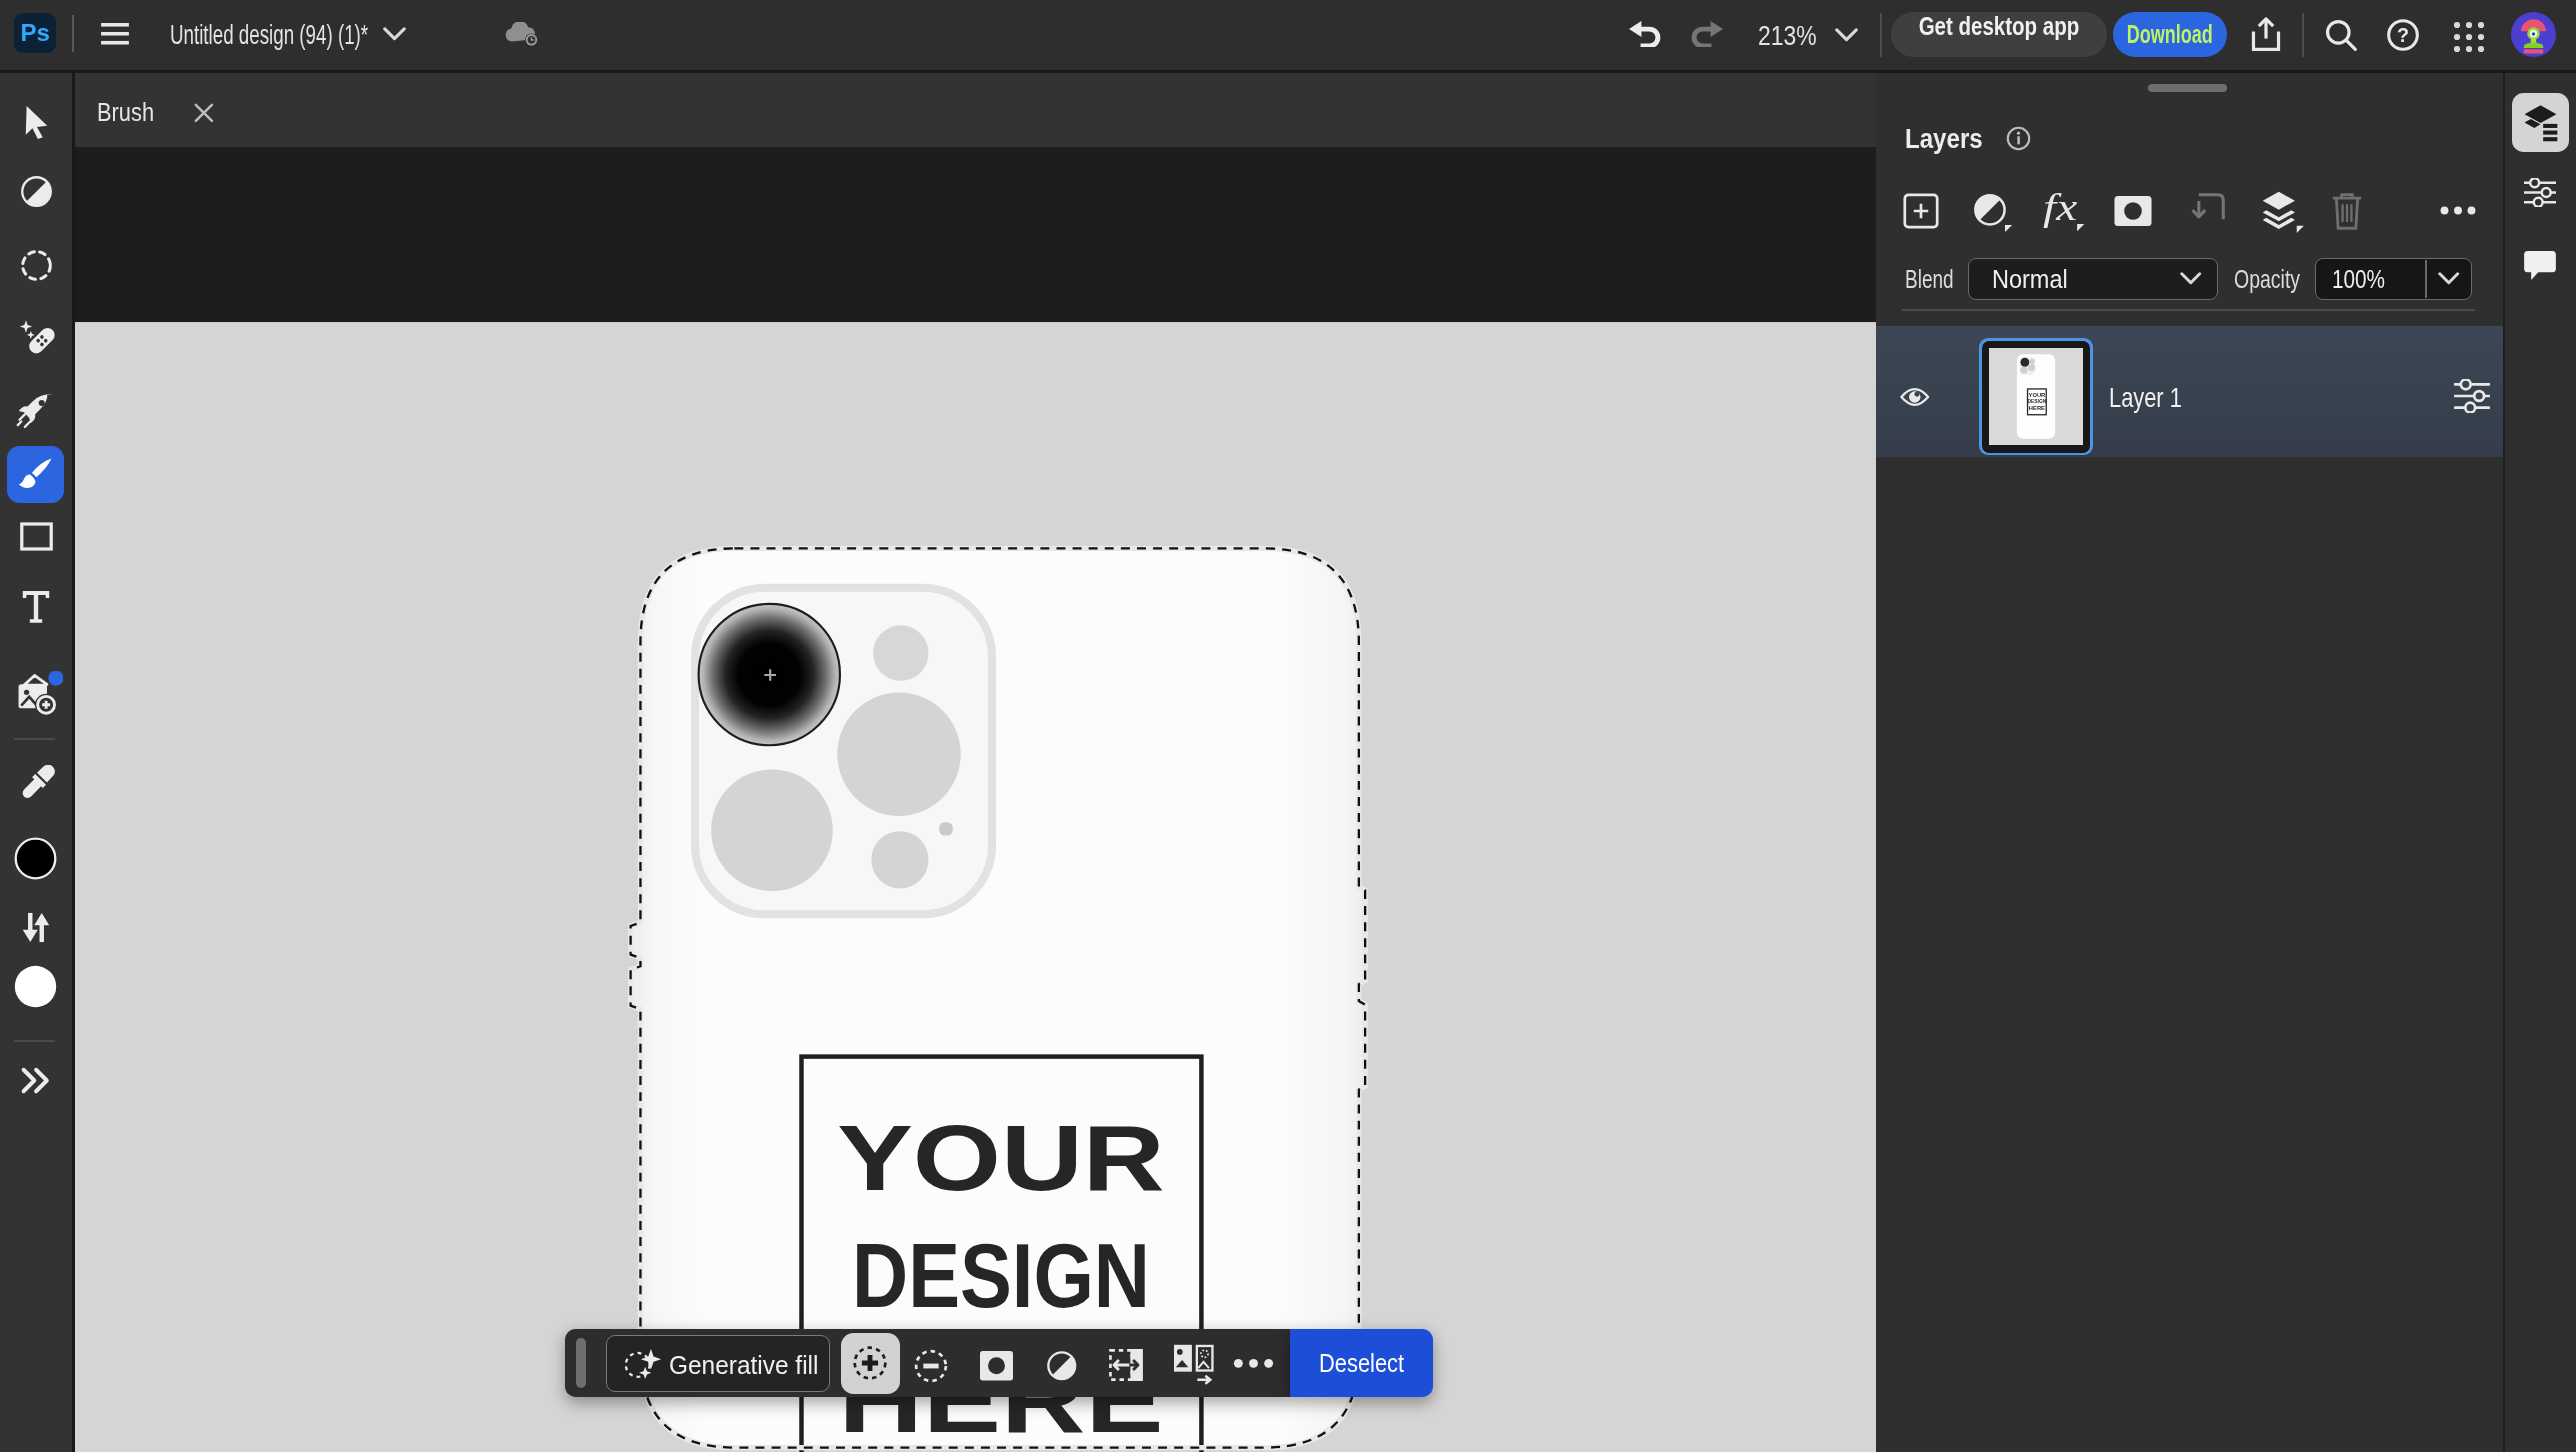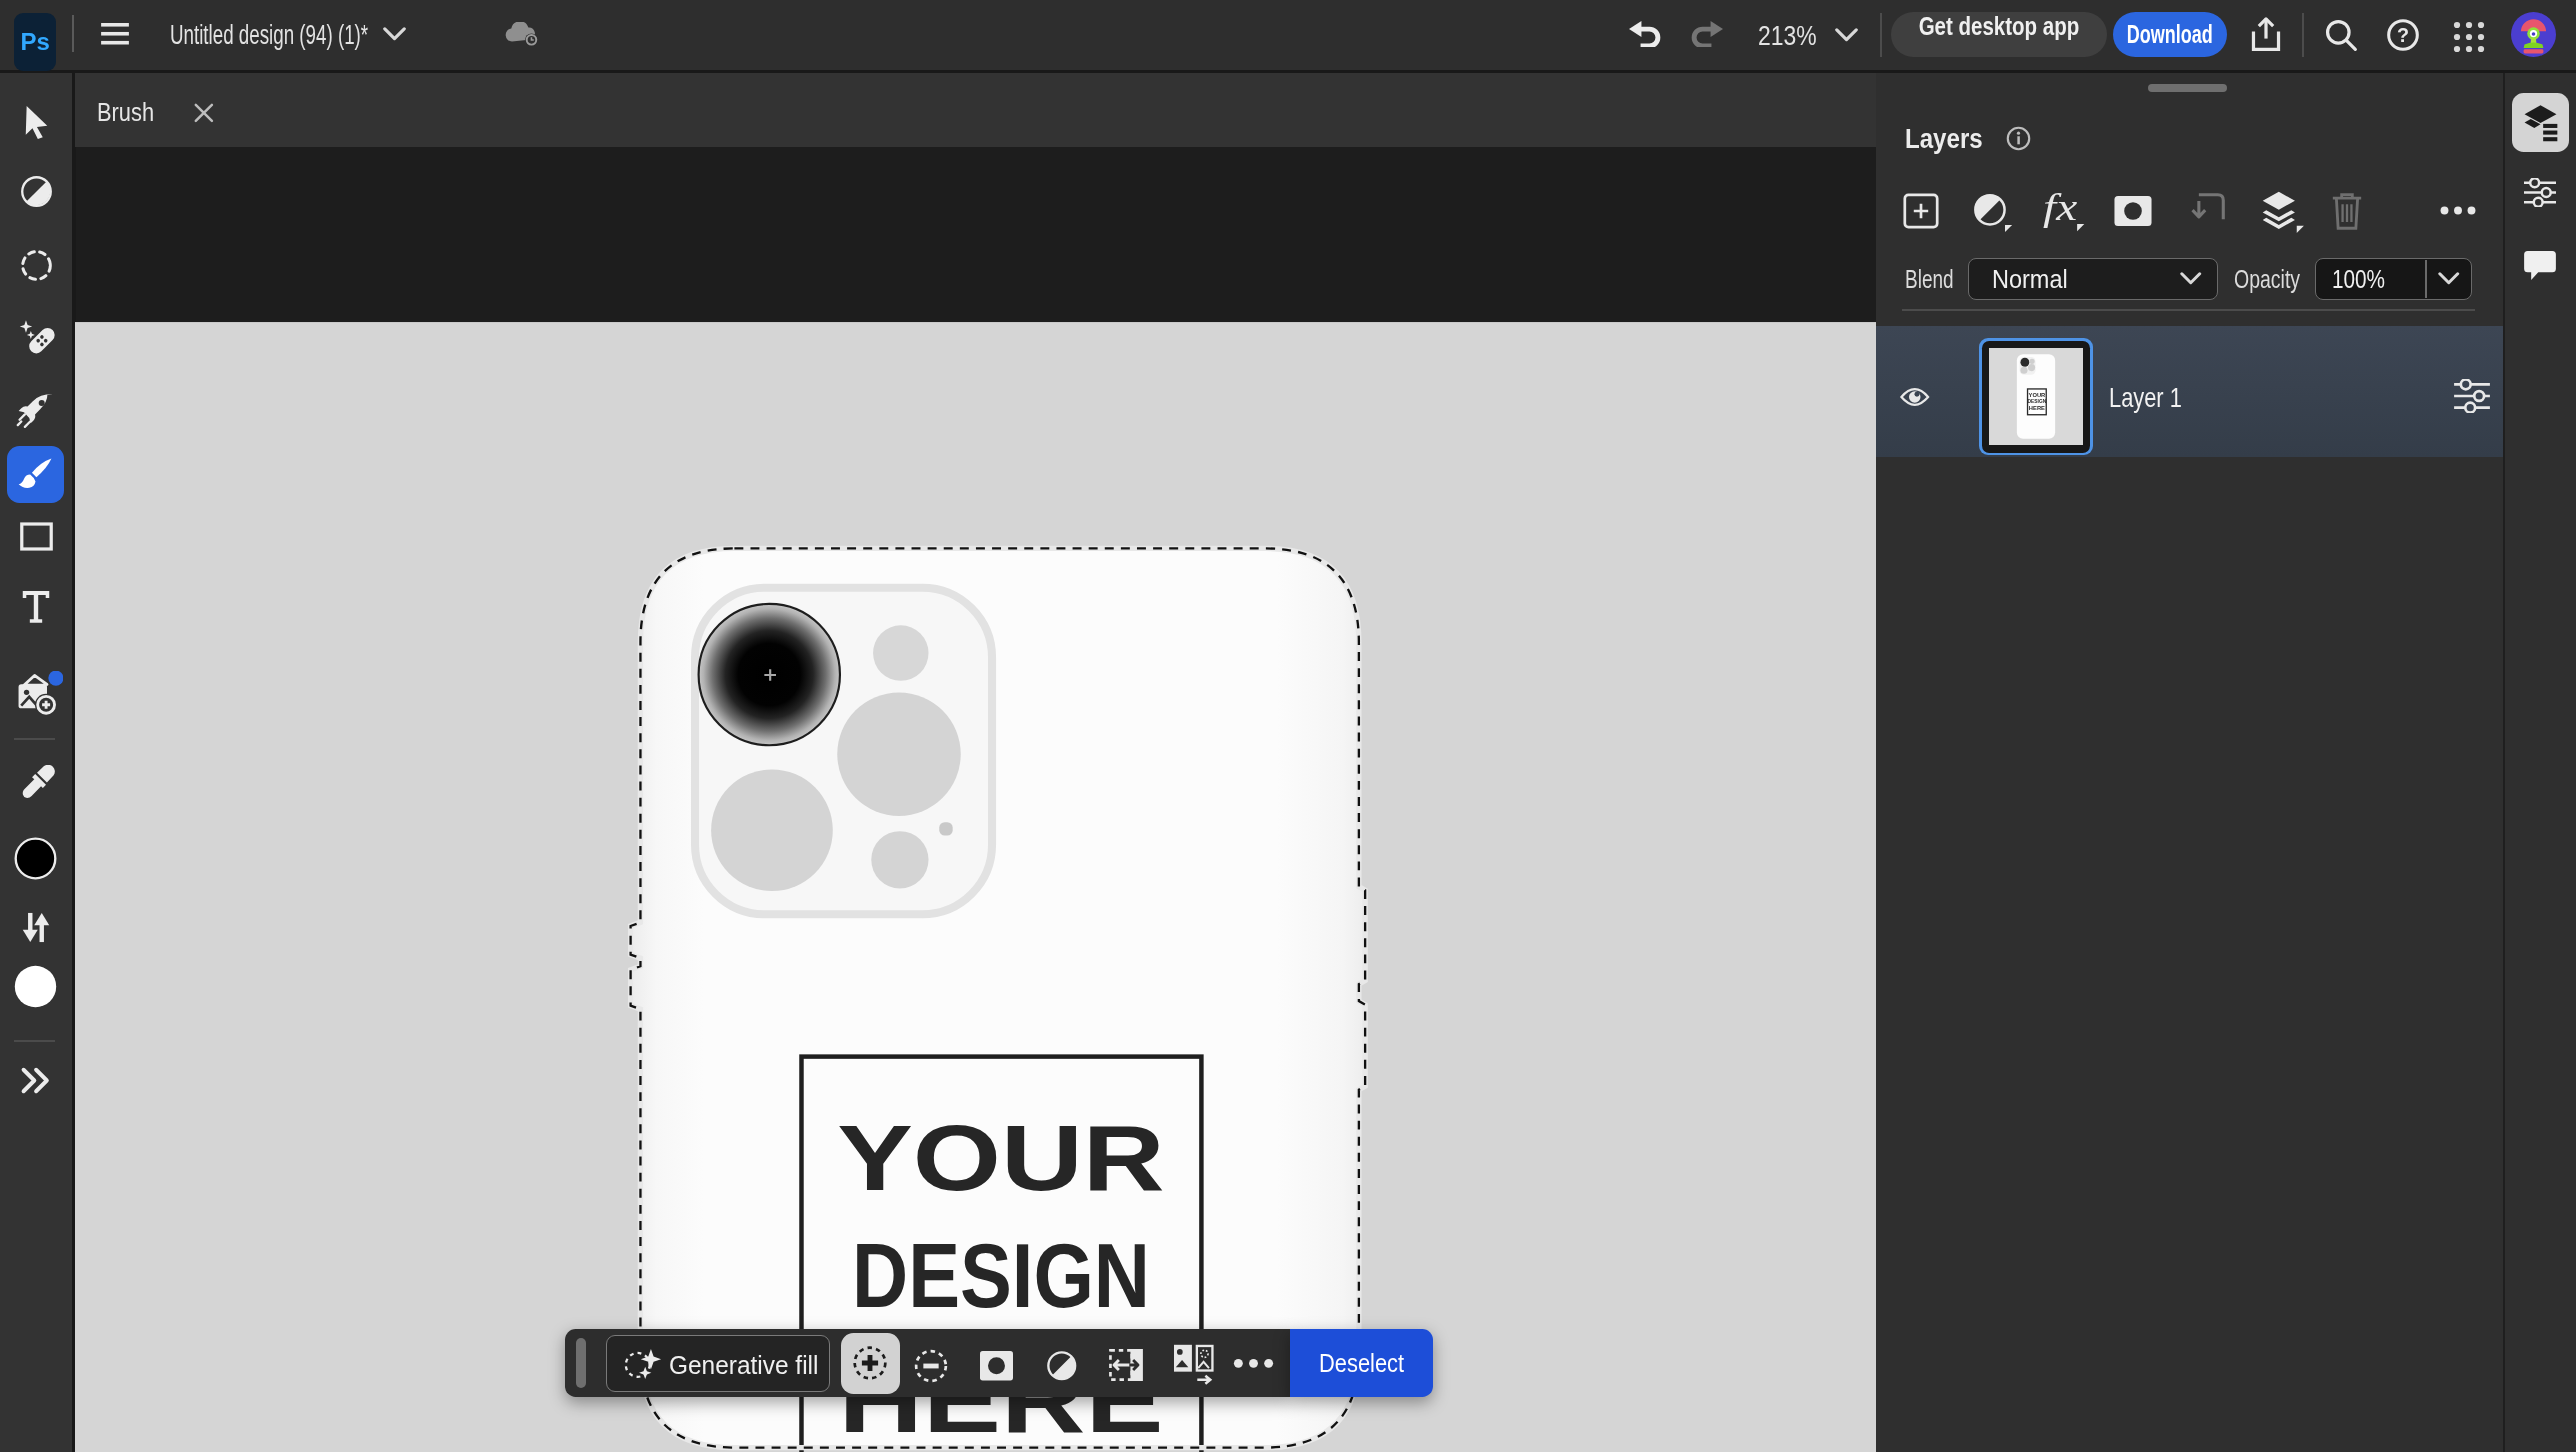--- a/index.html
+++ b/index.html
@@ -9,21 +9,21 @@
   #root { position:relative; width:2576px; height:1453px; }
   .icon { position:absolute; }
 </style>
 </head>
 <body>
 <div id="root">
 
   <div class="abs" id="topbar" style="left:0;top:0;width:2576px;height:70px;background:#2e2e2e;"></div>
   <div class="abs" style="left:0;top:70px;width:2576px;height:3.6px;background:#191919;"></div>
 
-  <div class="abs" style="left:14.3px;top:13.4px;width:42px;height:58px;border-radius:9px;background:#0c2136;color:#31a8ff;font-weight:bold;font-size:24px;display:flex;align-items:center;justify-content:center;">Ps</div>
+  <div class="abs" style="left:14.3px;top:13.4px;width:42px;height:40px;border-radius:9px;background:#0c2136;color:#31a8ff;font-weight:bold;font-size:24px;display:flex;align-items:center;justify-content:center;">Ps</div>
   <div class="abs" style="left:72px;top:15px;width:1.8px;height:37px;background:#5a5a5a;"></div>
 
   <svg class="icon" style="left:101px;top:23px;" width="28" height="21.5" viewBox="0 0 31 24">
     <g fill="#e8e8e8">
         <rect x="0" y="0" width="31" height="4"></rect>
         <rect x="0" y="10" width="31" height="4"></rect>
         <rect x="0" y="20" width="31" height="4"></rect>
       </g>
   </svg>
 
@@ -53,21 +53,21 @@
   <div class="abs" style="left:1758px;top:20.6px;font-size:27px;color:#e3e3e3;transform:scaleX(.85);transform-origin:0 50%;">213%</div>
   <svg class="icon" style="left:1835px;top:28px;" width="23" height="14.3" viewBox="0 0 26 16">
     <path d="M2 2 L13 13 L24 2" fill="none" stroke="#d8d8d8" stroke-width="3.6" stroke-linecap="round" stroke-linejoin="round"></path>
   </svg>
 
   <div class="abs" style="left:1880px;top:12.5px;width:1.8px;height:44px;background:#4c4c4c;"></div>
 
   <div class="abs" style="left:1891px;top:11.6px;width:216px;height:45px;border-radius:22.4px;background:#3f3f3f;color:#f0f0f0;font-size:25px;font-weight:bold;display:flex;justify-content:center;">
       <span style="transform:scaleX(.82);white-space:nowrap;">Get desktop app</span>
     </div>
-  <div class="abs" style="left:2113px;top:11.6px;width:114px;height:45px;border-radius:22.4px;background:#2b66e0;color:#ffffff;font-size:25px;font-weight:bold;display:flex;align-items:center;justify-content:center;">
+  <div class="abs" style="left:2113px;top:11.6px;width:114px;height:45px;border-radius:22.4px;background:#2b66e0;color:#bef264;font-size:25px;font-weight:bold;display:flex;align-items:center;justify-content:center;">
       <span style="transform:scaleX(.72);white-space:nowrap;">Download</span>
     </div>
 
   <svg class="icon" style="left:2249px;top:16px;" width="34" height="38" viewBox="0 0 38 42">
     <path d="M5 17 v 20 h 28 v -20" fill="none" stroke="#e8e8e8" stroke-width="3.6"></path>
     <path d="M19 25 V 4" fill="none" stroke="#e8e8e8" stroke-width="3.6"></path>
     <path d="M11 11 L19 3 L27 11" fill="none" stroke="#e8e8e8" stroke-width="3.6" stroke-linejoin="round"></path>
   </svg>
   <div class="abs" style="left:2302px;top:12.5px;width:1.8px;height:44px;background:#4c4c4c;"></div>
 

